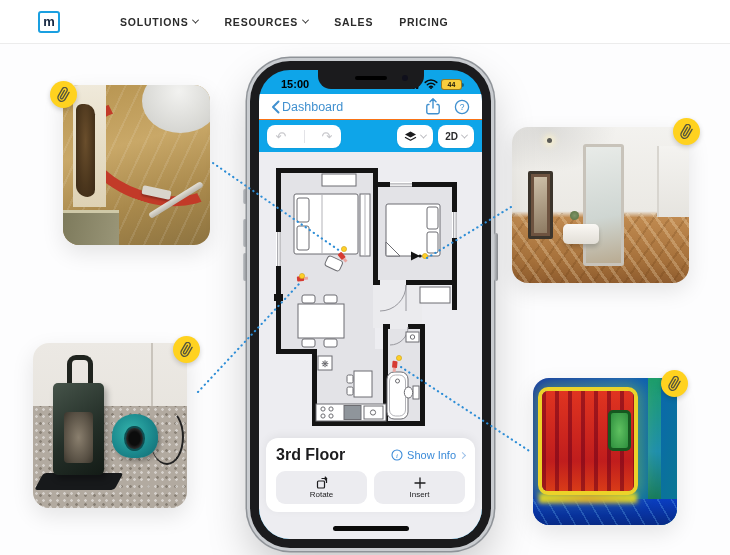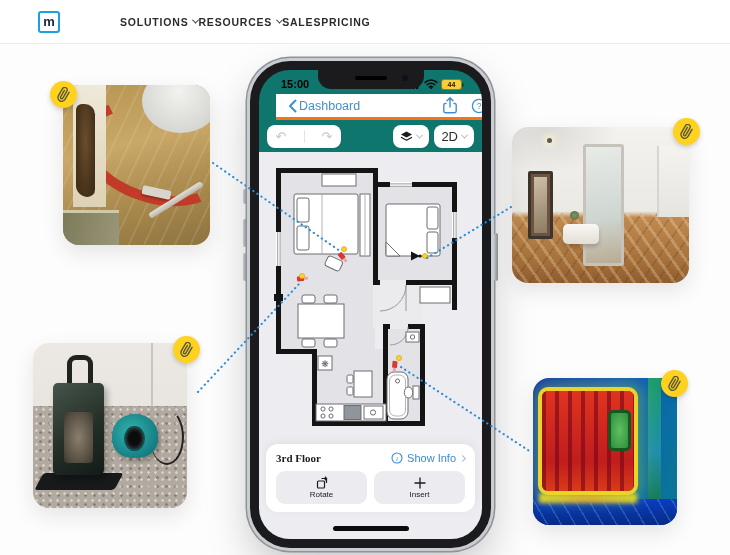--- a/index.html
+++ b/index.html
@@ -4,21 +4,21 @@
 <style>
   * { margin:0; padding:0; box-sizing:border-box; }
   html,body { width:730px; height:555px; overflow:hidden; }
   body { font-family:"Liberation Sans", sans-serif; background:#fdfdfe; position:relative; }
 
   
   .nav { position:absolute; left:0; top:0; width:730px; height:44px; background:#fff; border-bottom:1px solid #ececec; display:flex; align-items:center; z-index:20; }
   .logo { display:flex; align-items:center; gap:7px; margin-left:38px; cursor:pointer; }
   .logo-mark { width:22px; height:22px; border:2px solid #1a9fe0; border-radius:3px; display:flex; align-items:center; justify-content:center; font-weight:bold; font-size:13px; color:#14253f; }
   .logo-text { font-size:17px; font-weight:bold; color:#14253f; letter-spacing:.2px; }
-  .nav-items { display:flex; margin-left:60px; }
+  .nav-items { display:flex; gap:26px; margin-left:60px; }
   .nav-item { display:flex; align-items:center; gap:5px; font-size:10.5px; font-weight:bold; letter-spacing:.8px; color:#2b2b2b; cursor:pointer; }
   .chev-dark { width:5px; height:5px; border-right:1.6px solid #2b2b2b; border-bottom:1.6px solid #2b2b2b; transform:rotate(45deg) translate(-1px,-1px); }
   .cta { position:absolute; right:24px; top:7px; height:27px; padding:0 14px; background:#1a9fe0; color:#fff; font-size:10px; font-weight:bold; letter-spacing:.6px; border:none; border-radius:6px; display:flex; align-items:center; cursor:pointer; }
 
   
   .photo { position:absolute; border-radius:16px; overflow:visible; box-shadow:0 8px 22px rgba(0,0,0,.10); z-index:5; }
   .photo .ph-clip { position:absolute; inset:0; border-radius:16px; overflow:hidden; }
   .badge { position:absolute; width:27px; height:27px; border-radius:50%; background:#ffd21f; display:flex; align-items:center; justify-content:center; box-shadow:0 2px 5px rgba(0,0,0,.18); z-index:8; }
 
   #photo1 { left:63px;  top:85px;  width:147px; height:160px; }
@@ -79,51 +79,51 @@
   
   .overlay { position:absolute; left:0; top:0; width:730px; height:555px; z-index:60; pointer-events:none; }
 
   
   .phone { position:absolute; left:250px; top:61px; width:241px; height:487px; background:#1b1b1d; border-radius:40px; box-shadow:0 0 0 3px #c9ccd0, 0 0 0 4.5px #8f9398, 0 20px 44px rgba(0,0,0,.22); z-index:10; }
   .side-btn { position:absolute; width:4px; background:linear-gradient(90deg,#c2c5c9,#85888c); border-radius:2px; }
   .sb-mute { left:-7px; top:128px; height:15px; }
   .sb-vol1 { left:-7px; top:158px; height:28px; }
   .sb-vol2 { left:-7px; top:192px; height:28px; }
   .sb-power { right:-7px; top:172px; height:48px; }
-  .screen { position:absolute; inset:9px; border-radius:31px; background:#0f766e; overflow:hidden; }
+  .screen { position:absolute; inset:9px; border-radius:31px; background:#0ea5e9; overflow:hidden; }
   .notch { position:absolute; left:50%; transform:translateX(-50%); top:0; width:106px; height:19px; background:#1b1b1d; border-radius:0 0 13px 13px; z-index:6; }
   .speaker { position:absolute; left:50%; transform:translateX(-50%); top:6px; width:32px; height:4px; background:#000; border-radius:2px; }
   .fcam { position:absolute; right:16px; top:5px; width:6px; height:6px; background:#10101c; border-radius:50%; }
 
   .statusbar { position:absolute; left:0; top:0; width:100%; height:24px; display:flex; justify-content:space-between; align-items:center; padding:4px 20px 0 22px; z-index:5; }
   .time { font-size:11px; font-weight:bold; color:#000; }
   .sicons { display:flex; align-items:center; gap:3px; }
   .battery { width:21px; height:11px; border:1px solid rgba(0,0,0,.4); border-radius:3px; background:#f8ce3d; display:flex; align-items:center; justify-content:center; font-size:7px; font-weight:bold; color:#14140a; position:relative; }
   .battery:after { content:""; position:absolute; right:-3px; top:3px; width:2px; height:4px; background:rgba(0,0,0,.4); border-radius:0 2px 2px 0; }
 
-  .navrow { position:absolute; left:17px; top:24px; width:100%; height:26px; background:#fff; display:flex; align-items:center; padding:0 12px; border-bottom:3px solid #f97316; }
+  .navrow { position:absolute; left:0; top:24px; width:100%; height:26px; background:#fff; display:flex; align-items:center; padding:0 12px; border-bottom:1px solid #f97316; }
   .back { display:flex; align-items:center; gap:2px; color:#4090cf; font-size:12.5px; cursor:pointer; }
   .navrow-icons { margin-left:auto; display:flex; align-items:center; gap:14px; }
 
   .toolbar { position:absolute; left:0; top:50px; width:100%; height:32px; display:flex; align-items:center; padding:0 8px; }
   .pill { background:#fff; border-radius:8px; height:23px; display:flex; align-items:center; box-shadow:0 1px 2px rgba(0,0,0,.06); }
   .undo-redo { width:74px; justify-content:space-around; }
   .ur-glyph { font-size:13px; color:#c7c7cb; line-height:1; }
   .ur-div { width:1px; height:13px; background:#e3e3e7; }
   .tb-right { margin-left:auto; display:flex; gap:5px; }
   .pill.small { padding:0 7px; gap:4px; cursor:pointer; }
-  .view-label { font-size:13px; font-weight:normal; color:#2c2c2e; }
+  .view-label { font-size:10px; font-weight:bold; color:#2c2c2e; }
   .chev-sm { width:5px; height:5px; border-right:1.5px solid #b6b6bb; border-bottom:1.5px solid #b6b6bb; transform:rotate(45deg) translate(-1px,-1px); }
 
   .map { position:absolute; left:0; top:82px; width:100%; bottom:0; background:#ededf1; }
   .planwrap { position:absolute; left:15px; top:14px; }
 
   .sheet { position:absolute; left:7px; right:7px; bottom:27px; background:#fff; border-radius:12px; box-shadow:0 -2px 10px rgba(0,0,0,.06); padding:8px 10px 8px; z-index:7; }
   .sheet-row { display:flex; align-items:center; justify-content:space-between; margin-bottom:7px; }
-  .floor-label { font-size:11px; font-weight:bold; color:#1c1c1e;font-family:Liberation Serif, serif; }
+  .floor-label { font-size:16px; font-weight:bold; color:#1c1c1e; }
   .showinfo { display:flex; align-items:center; gap:4px; color:#3a8ad8; font-size:11px; cursor:pointer; }
   .chev-blue { width:5px; height:5px; border-right:1.6px solid #9cc0e8; border-bottom:1.6px solid #9cc0e8; transform:rotate(-45deg); }
   .sheet-btns { display:flex; gap:7px; }
   .sheet-btn { flex:1; height:33px; background:#ececf0; border:none; border-radius:9px; display:flex; flex-direction:column; align-items:center; justify-content:center; gap:1px; cursor:pointer; }
   .sheet-btn span { font-size:8px; color:#1c1c1e; }
   .homebar { position:absolute; left:50%; transform:translateX(-50%); bottom:8px; width:76px; height:5px; background:#0a0a0a; border-radius:3px; z-index:8; }
 </style>
 </head>
 <body>
 

